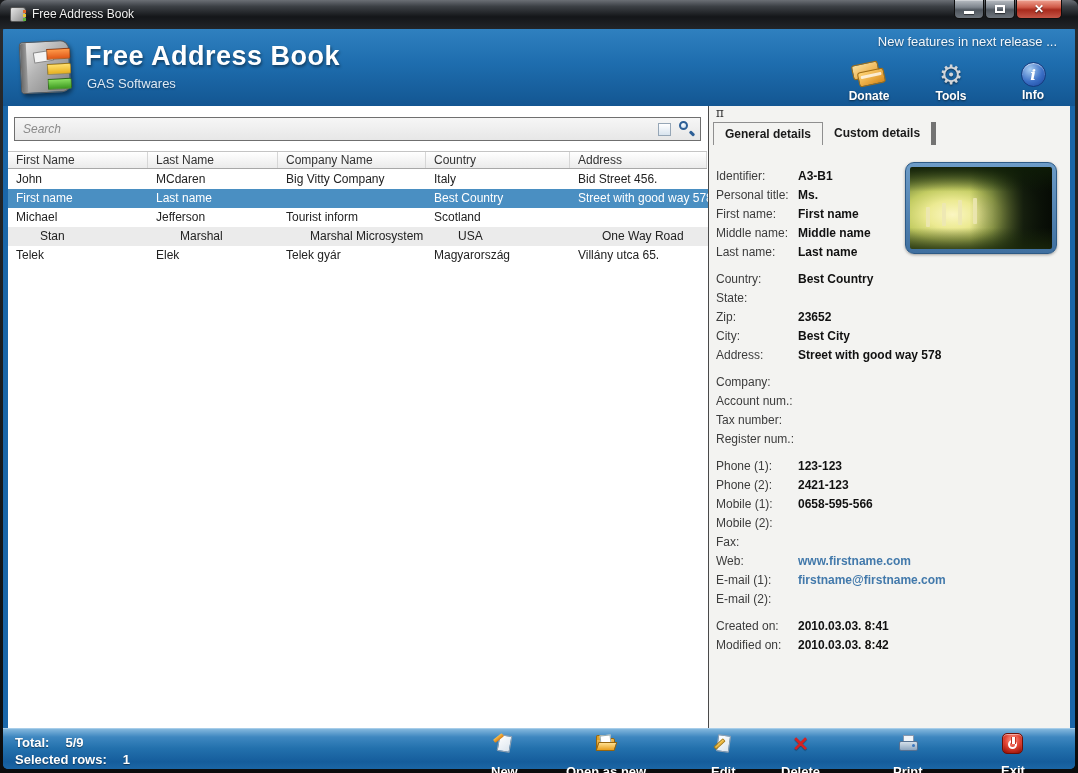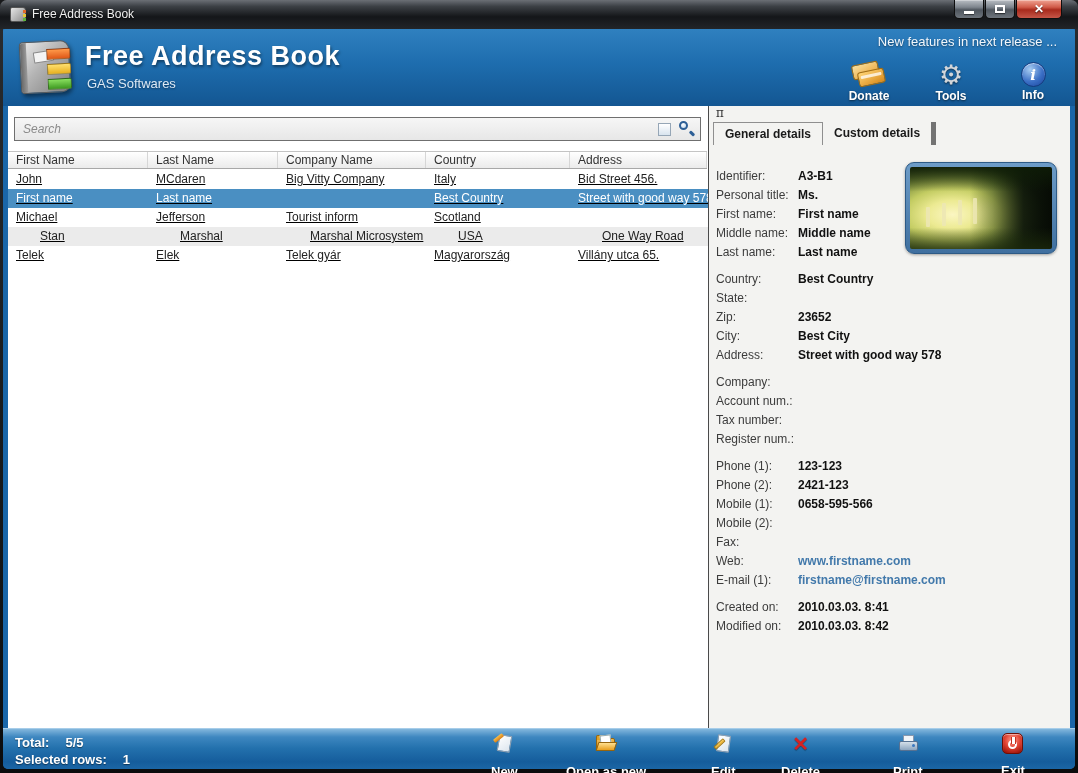--- a/index.html
+++ b/index.html
@@ -70,21 +70,21 @@
   .search-input::placeholder { font-style:italic; color:#8a8a8a; }
   .search-check { width:13px; height:13px; border:1px solid #96a6b6; background:linear-gradient(180deg,#ffffff,#d9e4ef); margin-right:6px; cursor:pointer; }
   .search-mag { position:relative; width:18px; height:18px; margin-right:5px; cursor:pointer; }
   .search-mag .lens { position:absolute; left:2px; top:1px; width:9px; height:9px; border:2px solid #2d5f96; border-radius:50%; background:radial-gradient(circle at 35% 30%, #fff, #bcd4ec); }
   .search-mag .handle { position:absolute; left:12px; top:12px; width:6px; height:3px; background:#2d5f96; transform:rotate(45deg); border-radius:1px; }
 
   .grid { display:grid; grid-template-columns:140px 130px 148px 144px auto; }
   .thead { position:absolute; left:0; top:42px; width:699px; height:18px;
     background:linear-gradient(180deg,#ffffff,#ebebeb); border-top:1px solid #c4c4c4; border-bottom:1px solid #a8a8a8; }
   .th { font-size:12px; color:#333; padding-left:8px; line-height:16px; border-right:1px solid #d6d6d6; cursor:pointer; overflow:hidden; white-space:nowrap; }
-  .tbody { position:absolute; left:0; top:61px; width:787px;text-decoration:underline; }
+  .tbody { position:absolute; left:0; top:61px; width:787px; }
   .trow { height:19px; cursor:pointer; }
   .trow.alt { background:#ebebeb;padding-left:24px; }
   .trow.selected { background:#4a8fc2; }
   .trow.selected .td { color:#fff; }
   .td { font-size:12px; color:#222; padding-left:8px; line-height:19px; overflow:hidden; white-space:nowrap; }
 
   .right-pane { position:absolute; left:700px; right:0; top:0; bottom:0; background:#f3f3f1; border-left:1px solid #4a4a4a; }
   .dock-pin { position:absolute; left:7px; top:0px; font-size:12px; color:#333; font-family:"DejaVu Serif",serif; cursor:pointer; line-height:14px; }
   .tabs { position:absolute; left:4px; top:16px; display:flex; height:23px; }
   .tab { font-size:12px; font-weight:bold; color:#1a1a1a; padding:4px 11px 3px 11px; border-right:5px solid #737373; cursor:pointer; }
@@ -361,39 +361,43 @@
                 <span class="fvalue"></span>
               </div>
             <div class="frow">
                 <span class="flabel">Web:</span>
                 <span class="fvalue link">www.firstname.com</span>
               </div>
             <div class="frow">
                 <span class="flabel">E-mail (1):</span>
                 <span class="fvalue link">firstname@firstname.com</span>
               </div>
+            <div class="frow">
+                <span class="flabel">E-mail (2):</span>
+                <span class="fvalue"></span>
+              </div>
           </div>
           <div class="fgroup">
             <div class="frow">
                 <span class="flabel">Created on:</span>
                 <span class="fvalue">2010.03.03. 8:41</span>
               </div>
             <div class="frow">
                 <span class="flabel">Modified on:</span>
                 <span class="fvalue">2010.03.03. 8:42</span>
               </div>
           </div>
         </div>
       </div>
 
     </div>
 
     <div class="statusbar">
       <div class="status-left">
-        <div class="srow"><span class="slabel">Total:</span><span class="sval">5/5</span></div>
+        <div class="srow"><span class="slabel">Total:</span><span class="sval">5/9</span></div>
         <div class="srow"><span class="slabel">Selected rows:</span><span class="sval">1</span></div>
       </div>
 
       <div class="sbtn b-new">
         <div class="ic ic-new">
             <i class="page"></i>
             <i class="pencil"></i>
           </div>
         <span class="lbl">New</span>
       </div>

